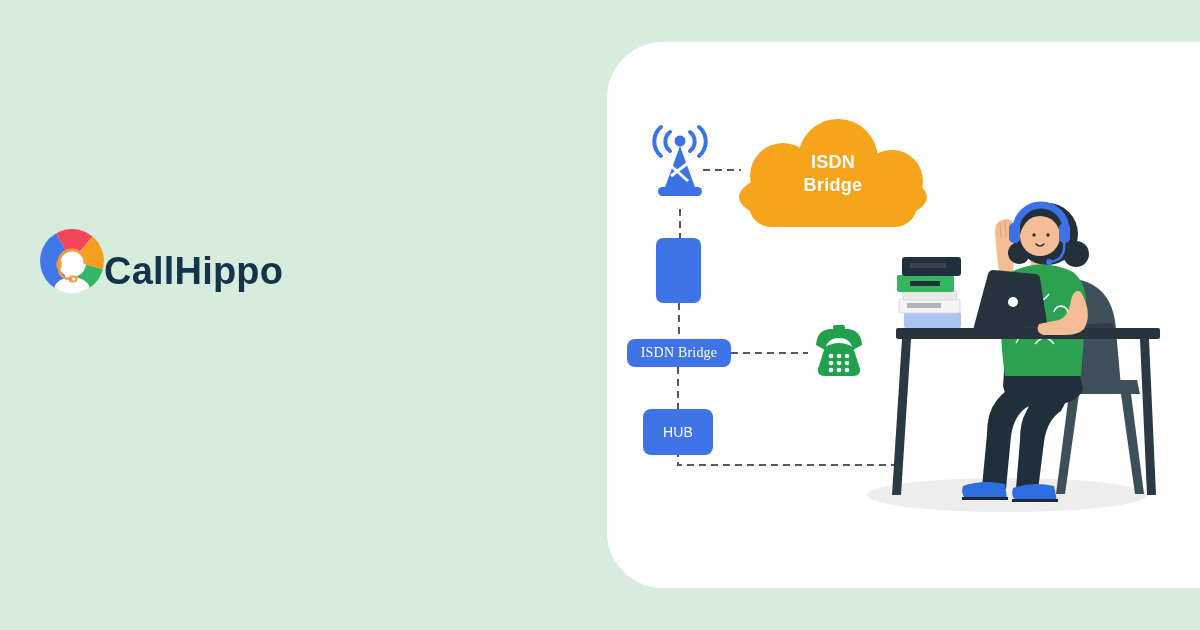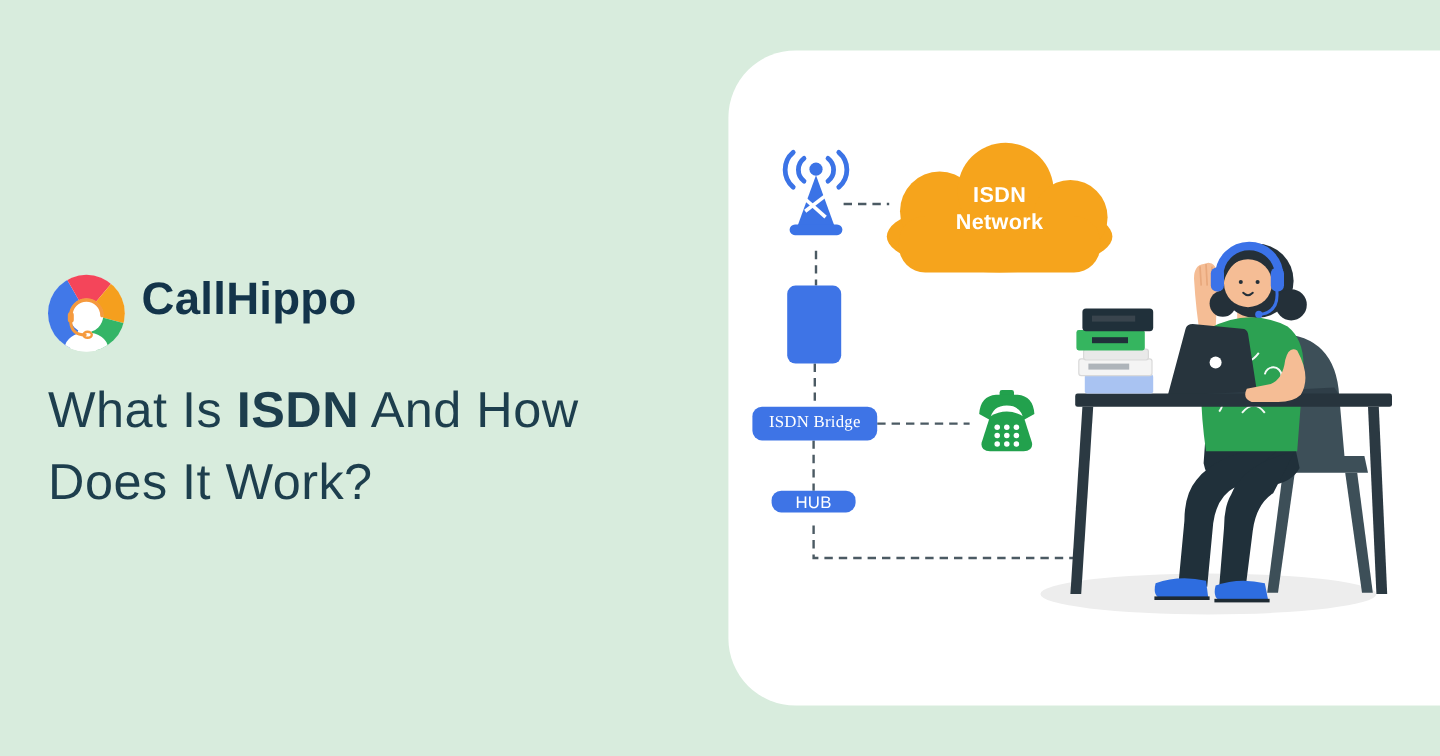--- a/index.html
+++ b/index.html
@@ -1,21 +1,21 @@
 <!DOCTYPE html>
 <html><head>
 <meta charset="utf-8">
 <style>
   * { margin:0; padding:0; box-sizing:border-box; }
   html,body { width:1200px; height:630px; overflow:hidden; }
   body { position:relative; background:#d8ecdd; font-family:"Liberation Sans", sans-serif; }
 
   .left-panel { position:absolute; left:40px; top:0; width:560px; height:630px; }
 
-  .brand-row { position:absolute; left:0; top:229px; display:flex; align-items:flex-start; gap:14px; }
+  .brand-row { position:absolute; left:0; top:229px; display:flex; align-items:flex-end; }
   .brand-logo { width:64px; height:64px; }
   .brand-name { font-size:38px; font-weight:700; color:#13344a; letter-spacing:0.2px; }
 
   .headline { position:absolute; left:0; top:312px; width:545px;
               font-size:42px; line-height:60px; font-weight:400;
               color:#1d3e4d; letter-spacing:0.4px; }
   .headline b { font-weight:700; }
 
   .card { position:absolute; left:607px; top:42px; width:593px; height:546px;
           background:#ffffff; border-radius:56px 0 0 56px; }
@@ -23,21 +23,21 @@
   .illu { position:absolute; left:0; top:0; width:593px; height:546px; z-index:1; }
 
   .cloud-label { position:absolute; left:130px; top:109px; width:192px; z-index:2;
                  text-align:center; color:#ffffff; font-weight:700; font-size:18px;
                  line-height:23px; letter-spacing:0.3px; }
 
   .node-label { position:absolute; z-index:2; background:#3e74e6; color:#ffffff;
                 display:flex; align-items:center; justify-content:center;
                 border-radius:8px; font-size:14px; letter-spacing:0.2px; }
   .bridge-label { left:20px; top:297px; width:104px; height:28px;font-family:Liberation Serif, serif; }
-  .hub-label { left:36px; top:367px; width:70px; height:18px; }
+  .hub-label { left:36px; top:367px; width:70px; height:46px; }
 </style>
 </head>
 <body>
 
 <div class="left-panel">
 
   <div class="brand-row">
     <svg class="brand-logo" viewBox="0 0 64 64">
       <defs>
           <clipPath id="lc">
@@ -55,24 +55,20 @@
         <ellipse cx="32" cy="61" rx="18" ry="13" fill="#ffffff"></ellipse>
         <path d="M19 34 A13 13 0 0 1 45 34" fill="none" stroke="#f59a3e" stroke-width="3" stroke-linecap="round"></path>
         <rect x="16.5" y="31" width="5" height="9" rx="2.5" fill="#f59a3e"></rect>
         <path d="M19 40 Q20 50 31 50" fill="none" stroke="#f59a3e" stroke-width="2.5" stroke-linecap="round"></path>
         <ellipse cx="33" cy="50" rx="3.5" ry="2.5" fill="none" stroke="#f59a3e" stroke-width="2"></ellipse>
       </g>
     </svg>
     <span class="brand-name">CallHippo</span>
   </div>
 
-  <div class="headline">
-    <span>What Is </span><b>ISDN</b><span> And How</span><br>
-    <span>Does It Work?</span>
-  </div>
 
 </div>
 
 <div class="card">
 
   <svg class="illu" viewBox="0 0 593 546">
 
     <g stroke="#4b5a63" stroke-width="2" stroke-dasharray="7 5" fill="none">
       <path d="M96 128 H134"></path>
       <path d="M73 167 V196"></path>
@@ -212,21 +208,21 @@
         <rect x="290" y="233" width="57" height="17" rx="2" fill="#35b55f"></rect>
         <rect x="303" y="239" width="30" height="5" fill="#20303a"></rect>
         <rect x="295" y="215" width="59" height="19" rx="3" fill="#20303a"></rect>
         <rect x="303" y="221" width="36" height="5" fill="#39444d"></rect>
       </g>
     </g>
   </svg>
 
   <div class="cloud-label">
     <div>ISDN</div>
-    <div>Network</div>
+    <div>Bridge</div>
   </div>
 
   <div class="node-label bridge-label">
     <span>ISDN Bridge</span>
   </div>
 
   <div class="node-label hub-label">
     <span>HUB</span>
   </div>
 

